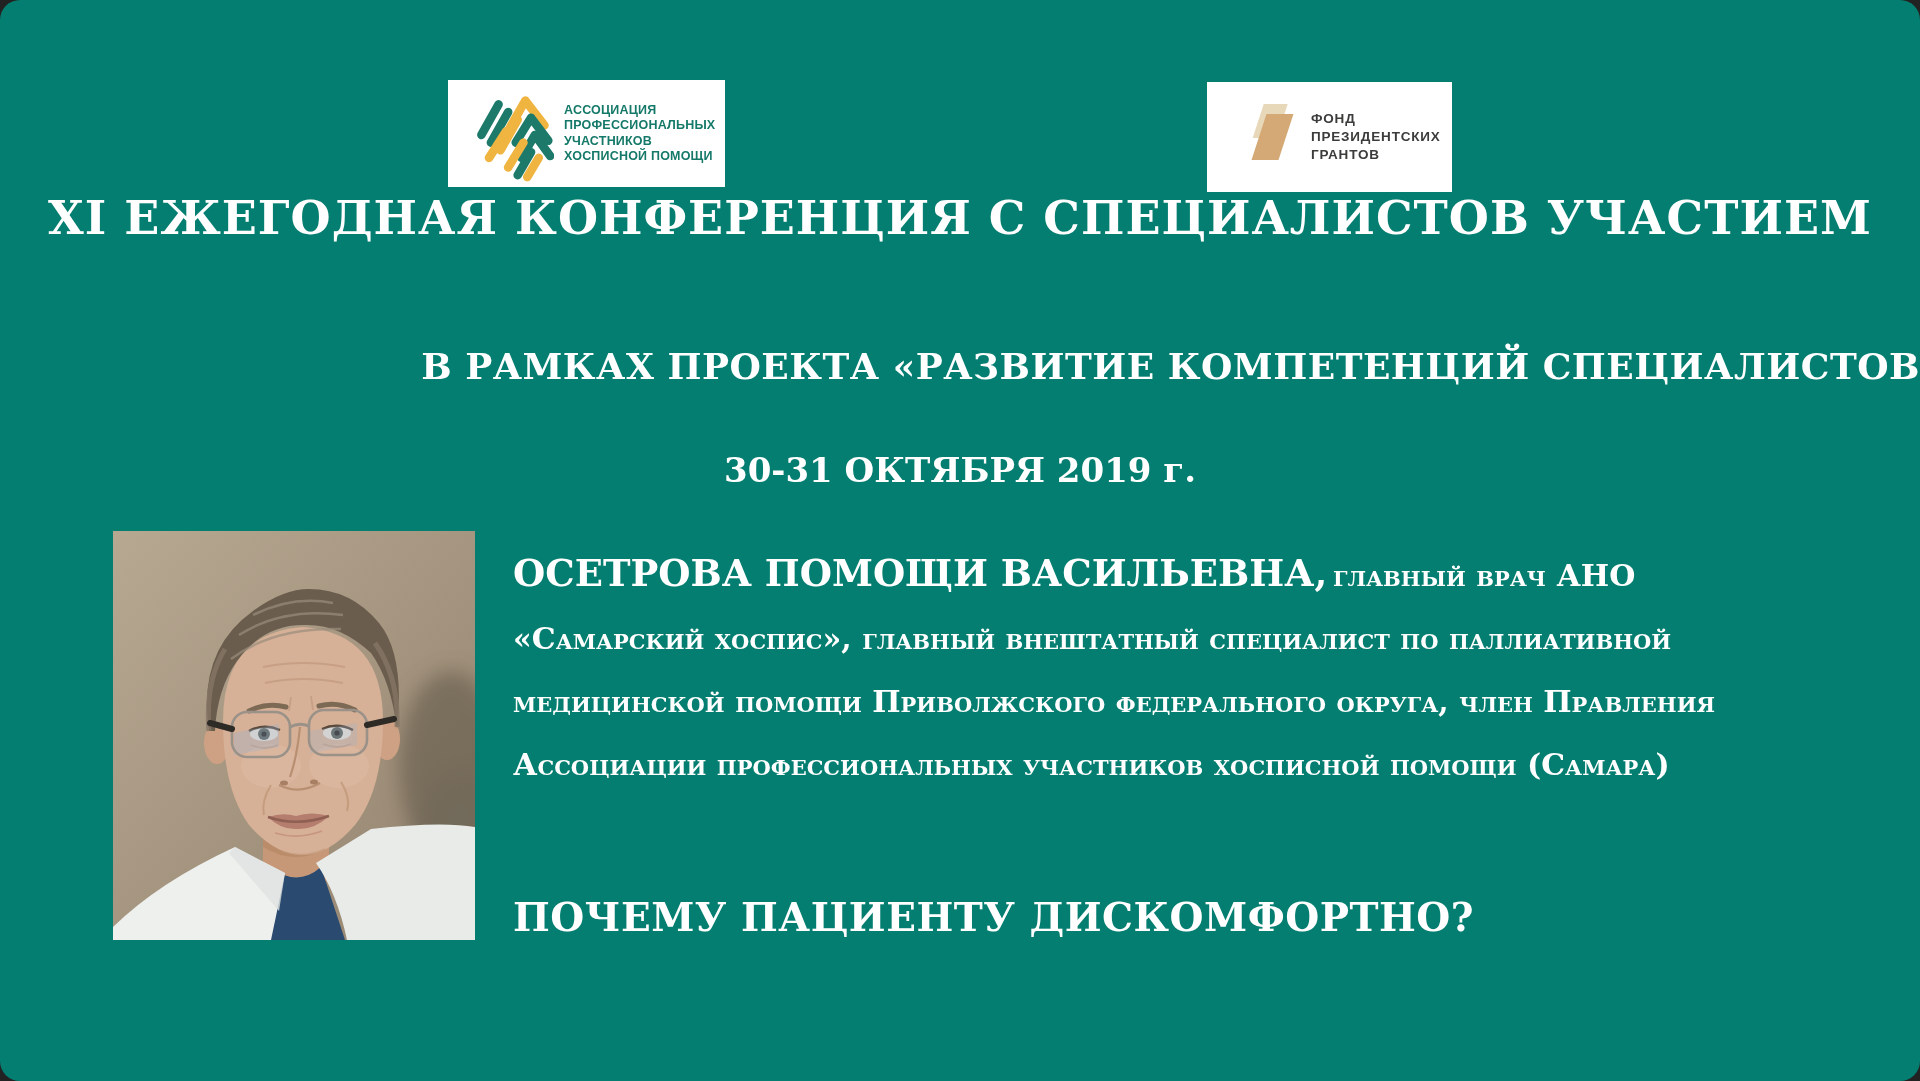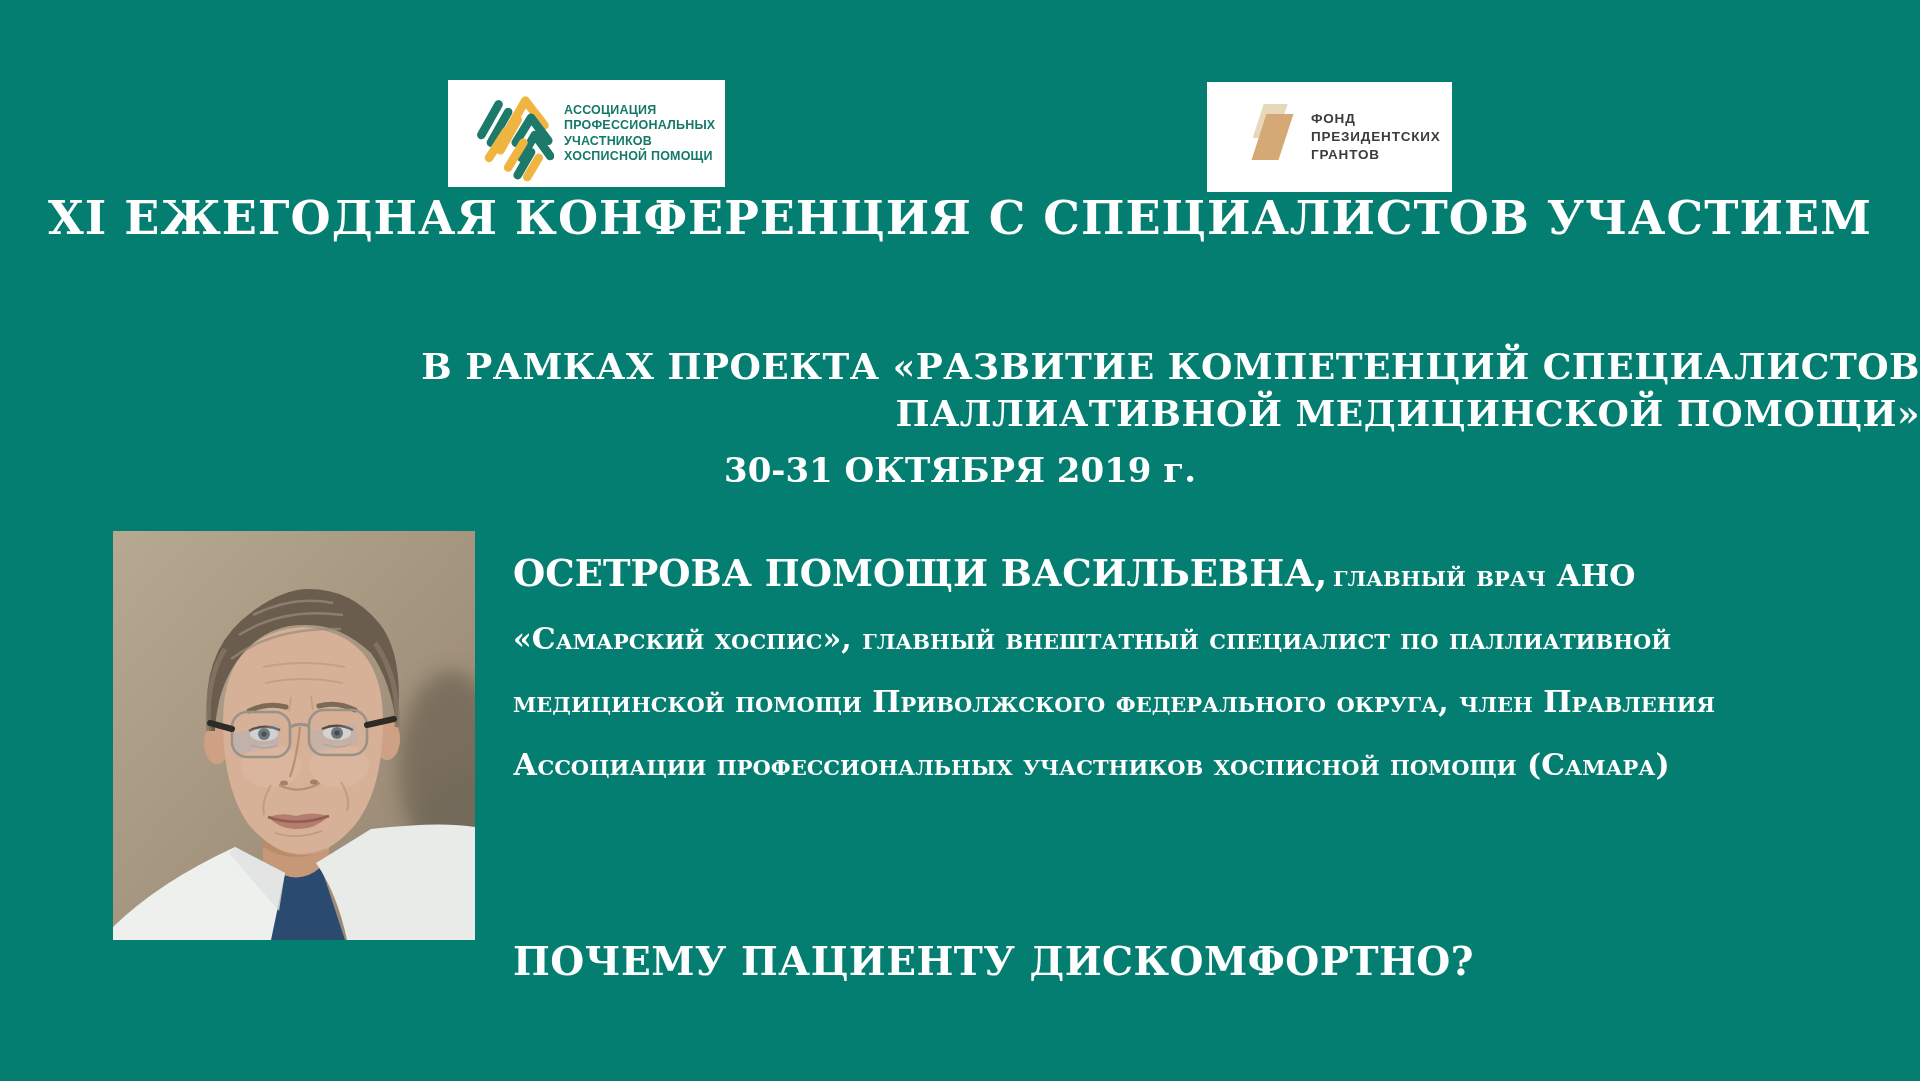--- a/index.html
+++ b/index.html
@@ -3,20 +3,21 @@
 <meta charset="utf-8">
 <style>
   html,body{margin:0;padding:0;background:#222;}
   .slide{
     position:relative;
     width:1920px;height:1081px;
     background:#047e70;
     overflow:hidden;
     font-family:"DejaVu Serif","Liberation Serif",serif;
     color:#ffffff;
+    border-radius:20px;
   }
   
   .logo-box{
     position:absolute;background:#ffffff;
     display:flex;align-items:center;
     box-sizing:border-box;
   }
   .logo-assoc{left:448px;top:80px;width:277px;height:107px;padding-left:20px;}
   .logo-grants{left:1207px;top:82px;width:245px;height:110px;padding-left:26px;}
   .logo-assoc .logo-text{
@@ -52,21 +53,21 @@
   }
   .photo svg{display:block;width:100%;height:100%;}
   .speaker{
     position:absolute;left:513px;top:528px;width:1290px;
     font-weight:700;line-height:58px;
   }
   .sp-name{font-size:37px;}
   .sp-desc{font-size:30px;font-variant:small-caps;font-variant-caps:small-caps;margin-top:11px;}
   .footer-q{
     position:absolute;left:513px;top:894px;
-    font-weight:700;font-size:39px;letter-spacing:.5px;margin-top:44px;
+    font-weight:700;font-size:39px;letter-spacing:.5px;
   }
 </style>
 </head>
 <body>
 
 <div class="slide">
 
   <div class="logo-box logo-assoc">
     <svg width="86" height="96" viewBox="0 0 90 98">
       <g fill="none" stroke-linecap="round" stroke-linejoin="round" stroke-width="9">
@@ -103,21 +104,20 @@
       <div>ГРАНТОВ</div>
     </div>
   </div>
 
   <div class="title">
     <div>XI ЕЖЕГОДНАЯ КОНФЕРЕНЦИЯ С СПЕЦИАЛИСТОВ УЧАСТИЕМ</div>
   </div>
 
   <div class="subtitle">
     <div>В РАМКАХ ПРОЕКТА «РАЗВИТИЕ КОМПЕТЕНЦИЙ СПЕЦИАЛИСТОВ</div>
-    <div>ПАЛЛИАТИВНОЙ МЕДИЦИНСКОЙ ПОМОЩИ»</div>
   </div>
 
   <div class="event-date">30-31 ОКТЯБРЯ 2019 г.</div>
 
   <div class="photo">
     <svg viewBox="0 0 362 409" preserveAspectRatio="none">
       <defs>
         <linearGradient id="pbg" x1="0" y1="0" x2="1" y2="1">
           <stop offset="0" stop-color="#b7a892"></stop>
           <stop offset="1" stop-color="#94846f"></stop>

